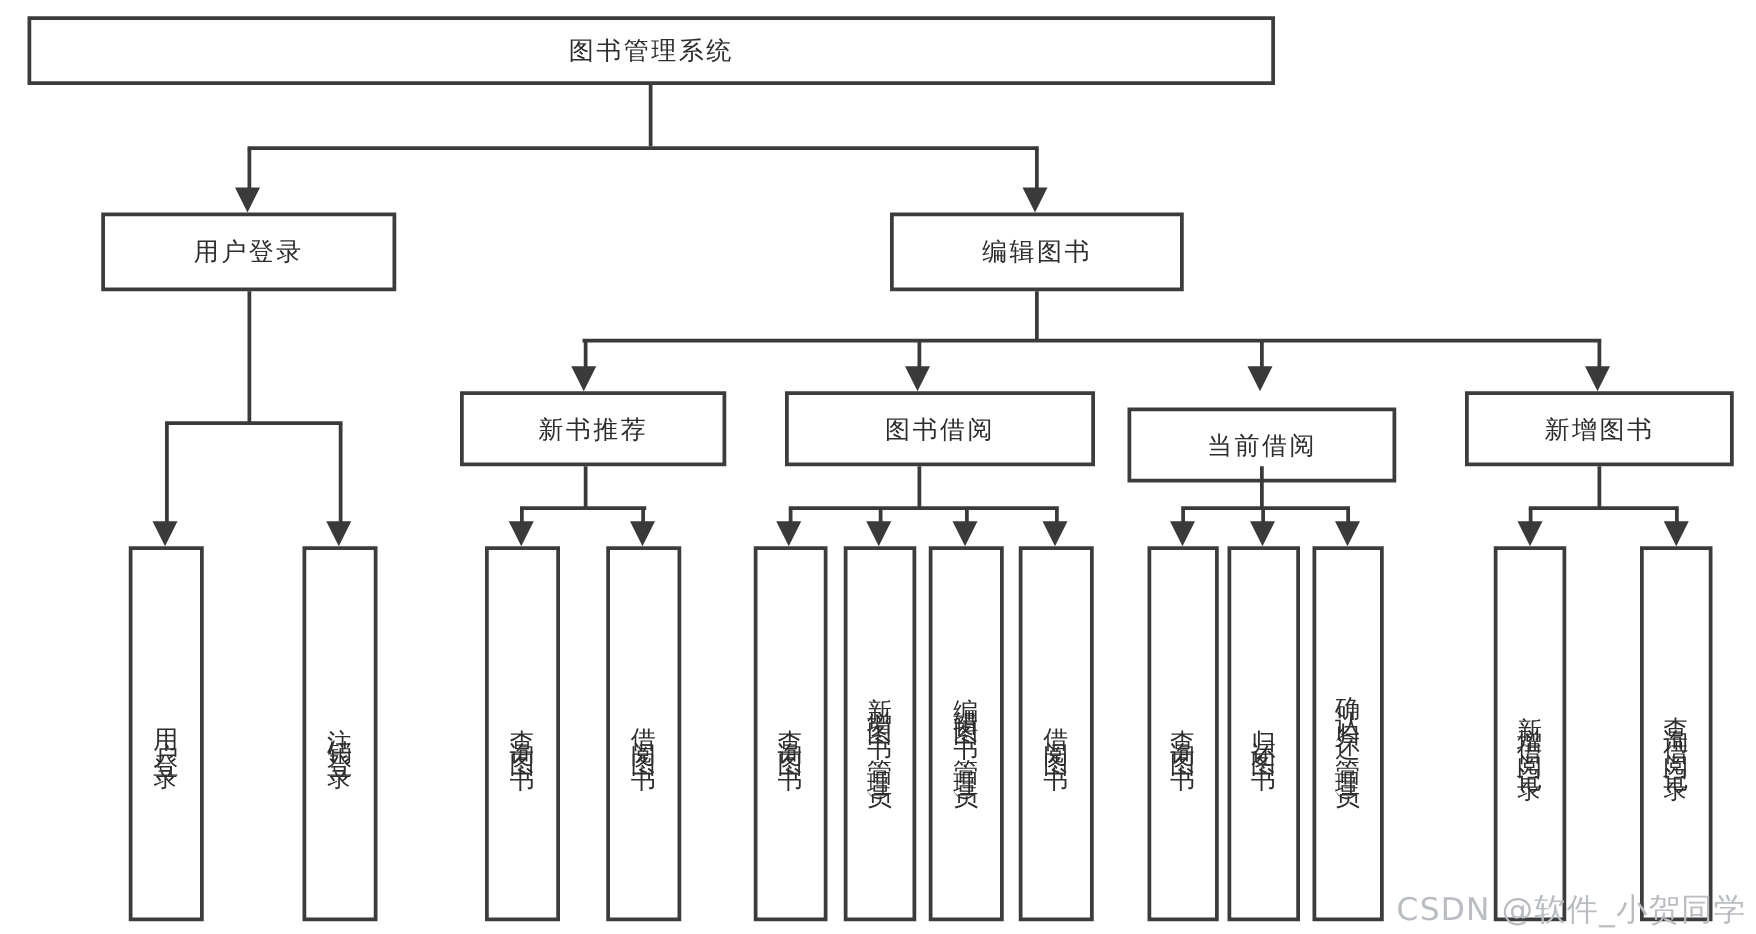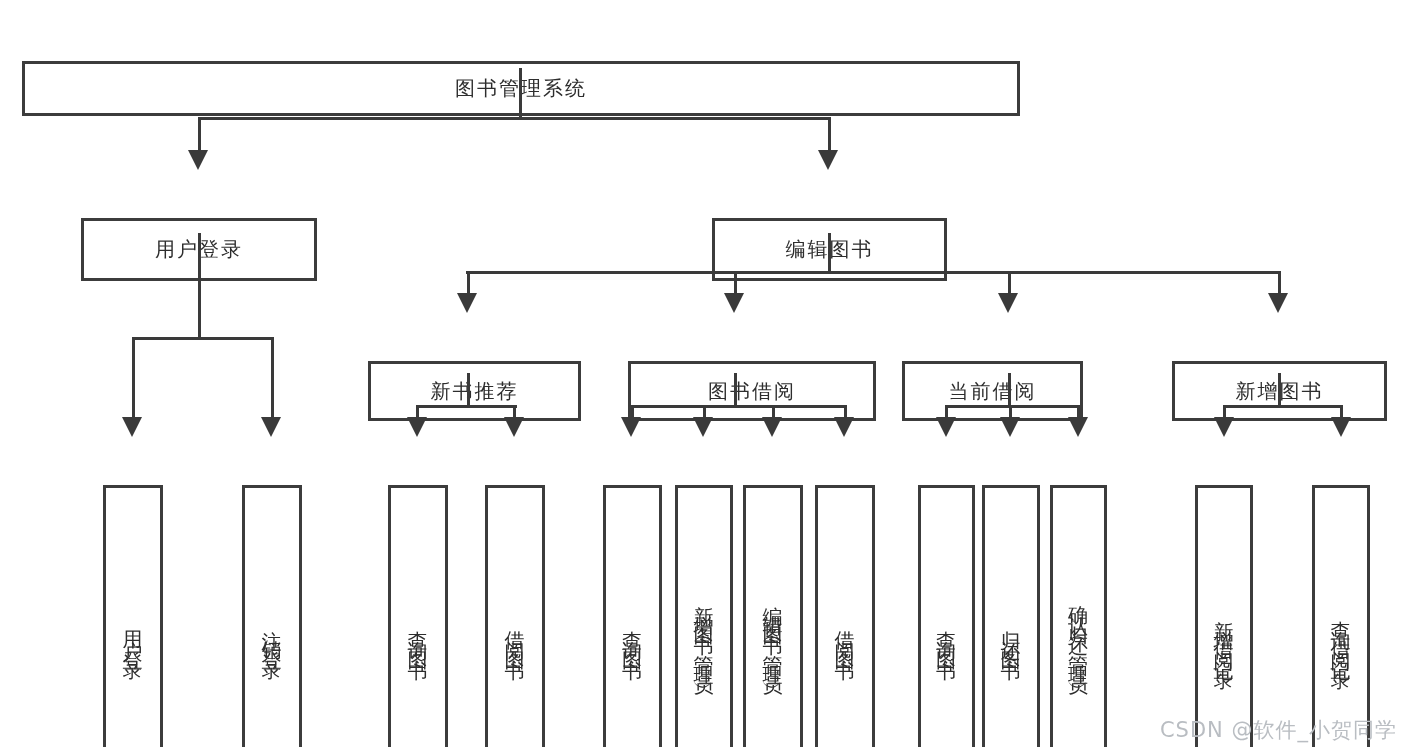--- a/index.html
+++ b/index.html
@@ -21,21 +21,20 @@
     position:absolute;
     background:#ffffff;
     border:3px solid var(--border);
     display:flex;
     align-items:center;
     justify-content:center;
     color:var(--text);
     font-size:20px;
     letter-spacing:2px;
     white-space:nowrap;
-    margin-top:48px;
   }
   .box.v{
     writing-mode:vertical-lr;
     text-orientation:mixed;
     letter-spacing:10px;
     white-space:normal;
     line-height:1;
     font-size:20px;
   }
   .hl{position:absolute;height:3px;background:var(--line);}
@@ -44,21 +43,21 @@
     position:absolute;width:0;height:0;
     border-left:10px solid transparent;
     border-right:10px solid transparent;
     border-top:20px solid var(--line);
   }
   .wm{
     position:absolute;
     right:8px;
     bottom:3px;
     color:#b9bdc2;
-    font-size:21px;
+    font-size:25px;
     letter-spacing:1px;
     white-space:nowrap;
   }
 </style>
 </head>
 <body>
 
 <div class="canvas">
 
   <div class="box" style="left:22px;top:13px;width:998px;height:55px">图书管理系统</div>
@@ -86,21 +85,21 @@
   <div class="ahd" style="left:457px;top:293px"></div>
   <div class="vl" style="left:734px;top:273px;height:22px"></div>
   <div class="ahd" style="left:724px;top:293px"></div>
   <div class="vl" style="left:1008px;top:273px;height:22px"></div>
   <div class="ahd" style="left:998px;top:293px"></div>
   <div class="vl" style="left:1278px;top:273px;height:22px"></div>
   <div class="ahd" style="left:1268px;top:293px"></div>
 
   <div class="box" style="left:368px;top:313px;width:213px;height:60px">新书推荐</div>
   <div class="box" style="left:628px;top:313px;width:248px;height:60px">图书借阅</div>
-  <div class="box" style="left:902px;top:313px;width:181px;height:60px">当前借阅</div>
+  <div class="box" style="left:902px;top:326px;width:215px;height:60px">当前借阅</div>
   <div class="box" style="left:1172px;top:313px;width:215px;height:60px">新增图书</div>
 
   <div class="vl" style="left:467px;top:373px;height:34px"></div>
   <div class="hl" style="left:416px;top:405px;width:101px"></div>
   <div class="vl" style="left:416px;top:407px;height:12px"></div>
   <div class="ahd" style="left:407px;top:417px"></div>
   <div class="vl" style="left:513px;top:407px;height:12px"></div>
   <div class="ahd" style="left:504px;top:417px"></div>
 
   <div class="vl" style="left:734px;top:373px;height:34px"></div>

